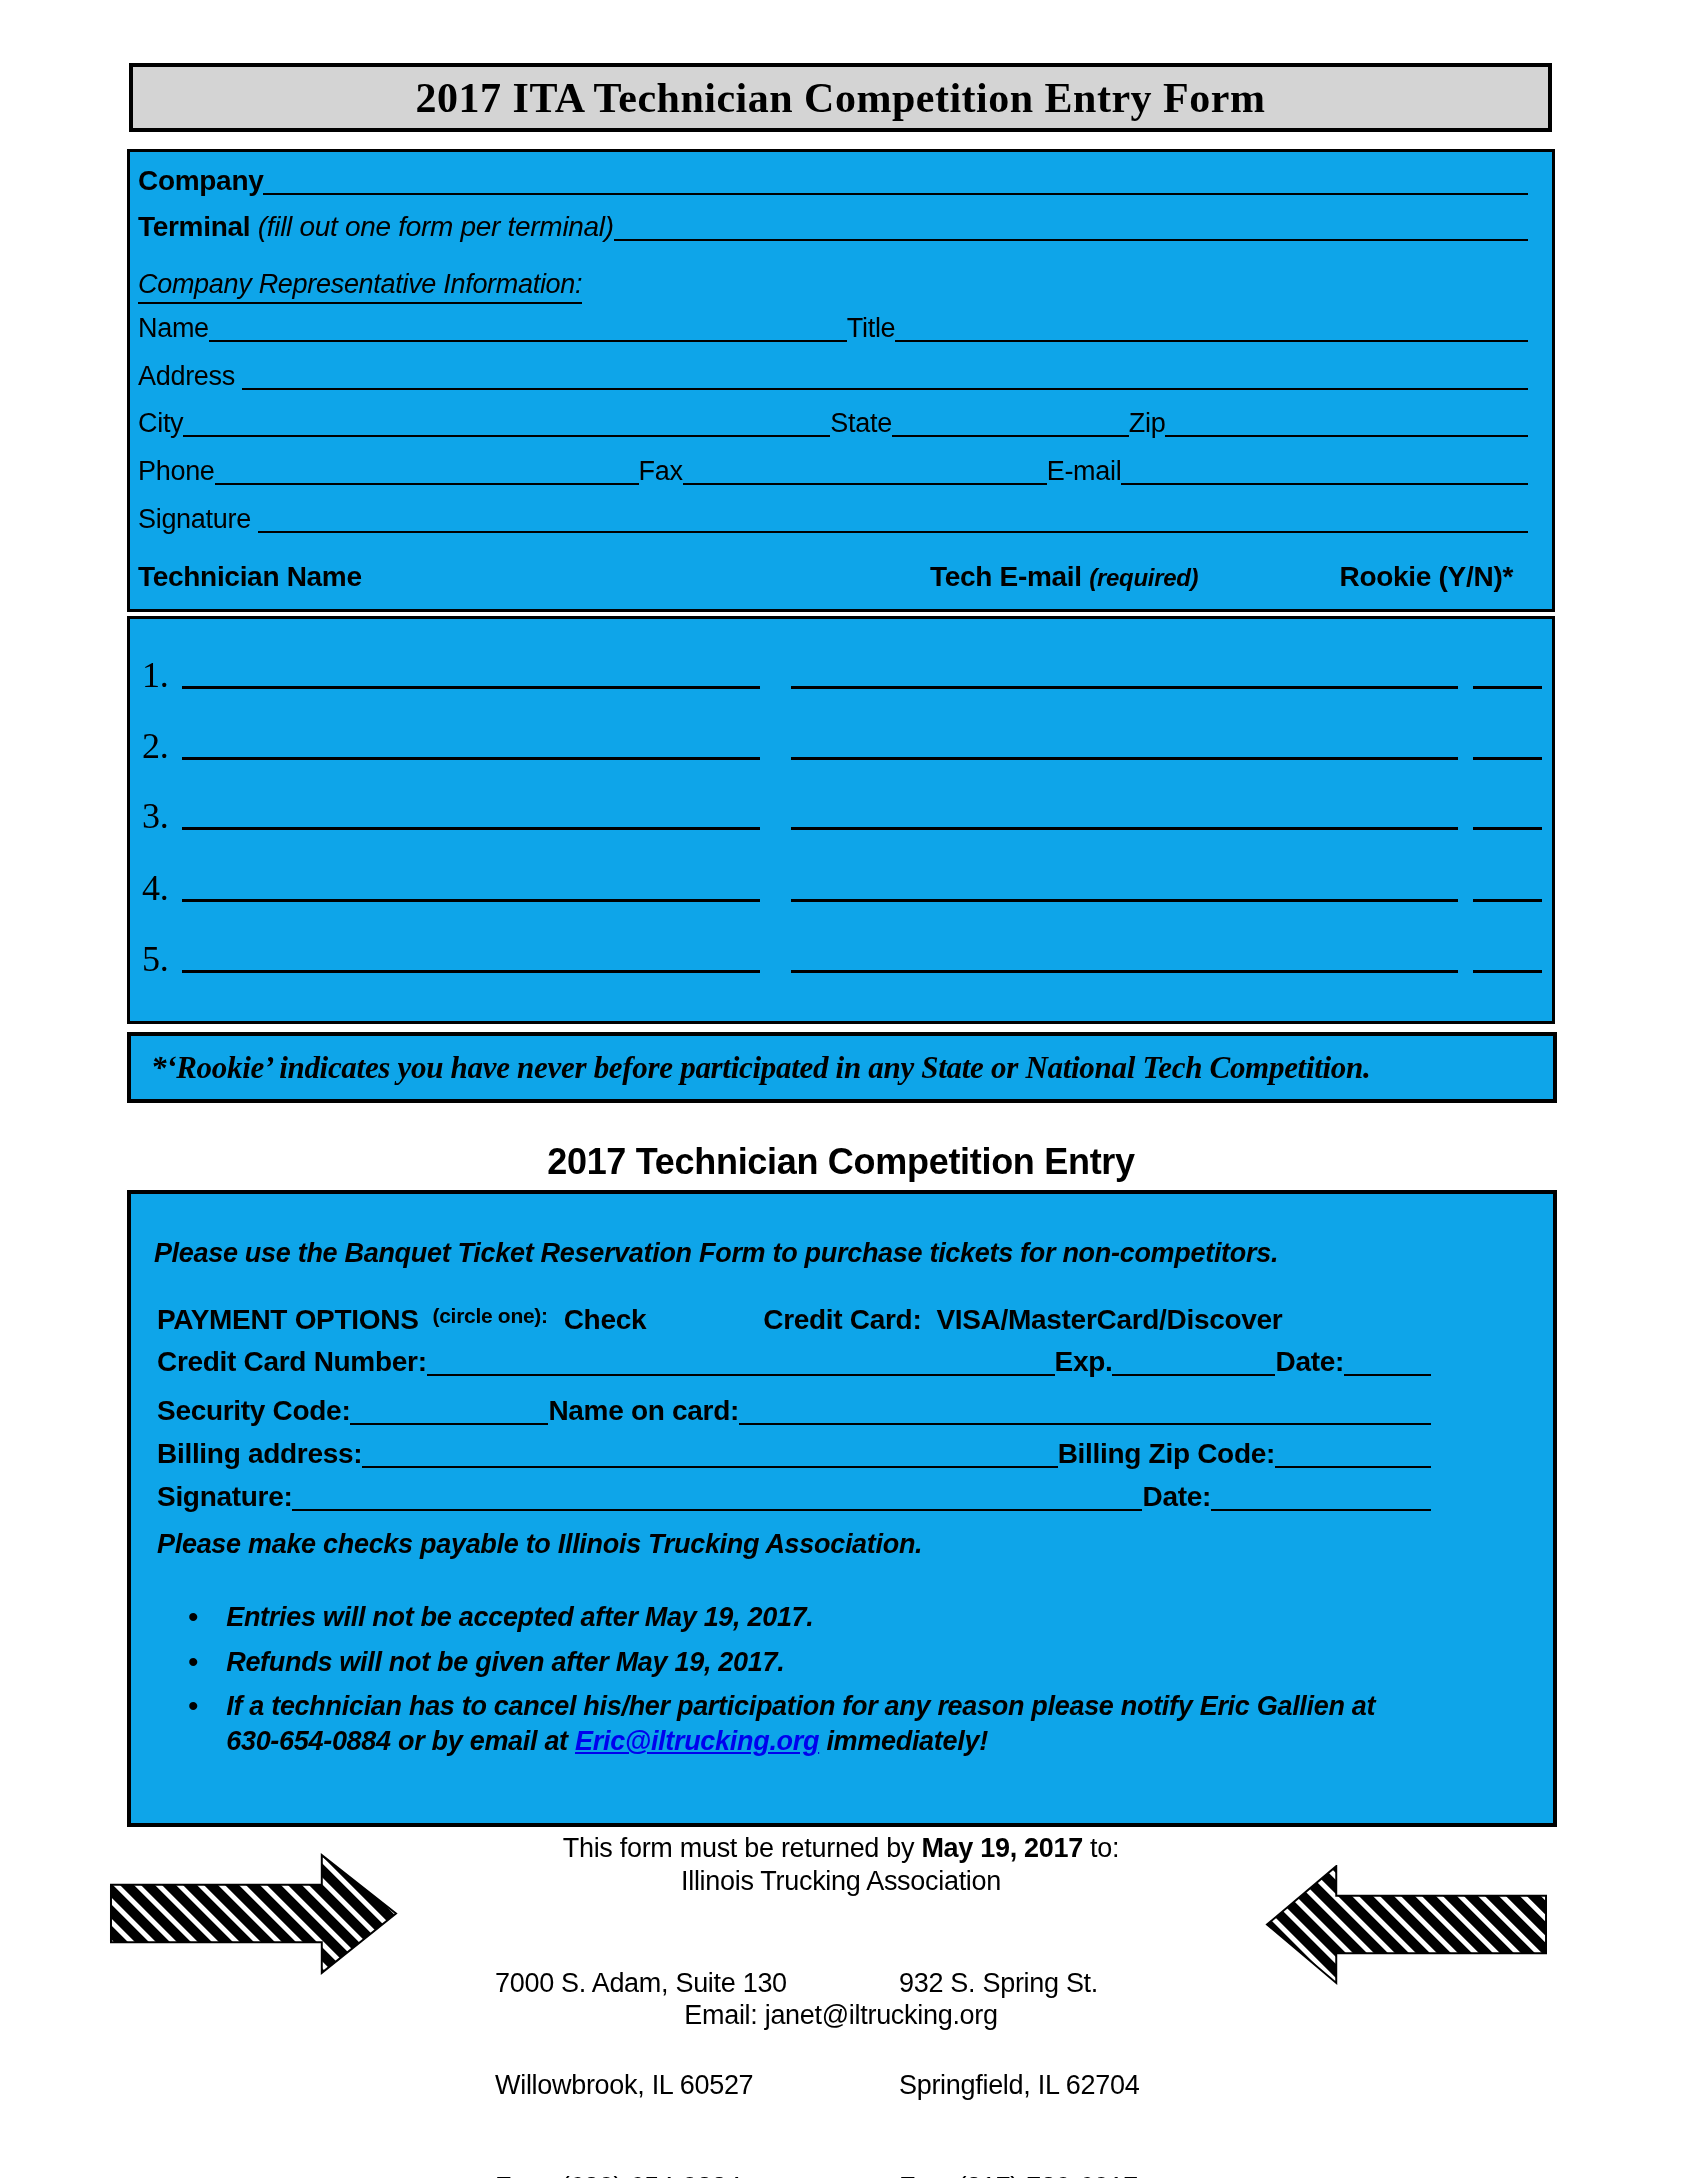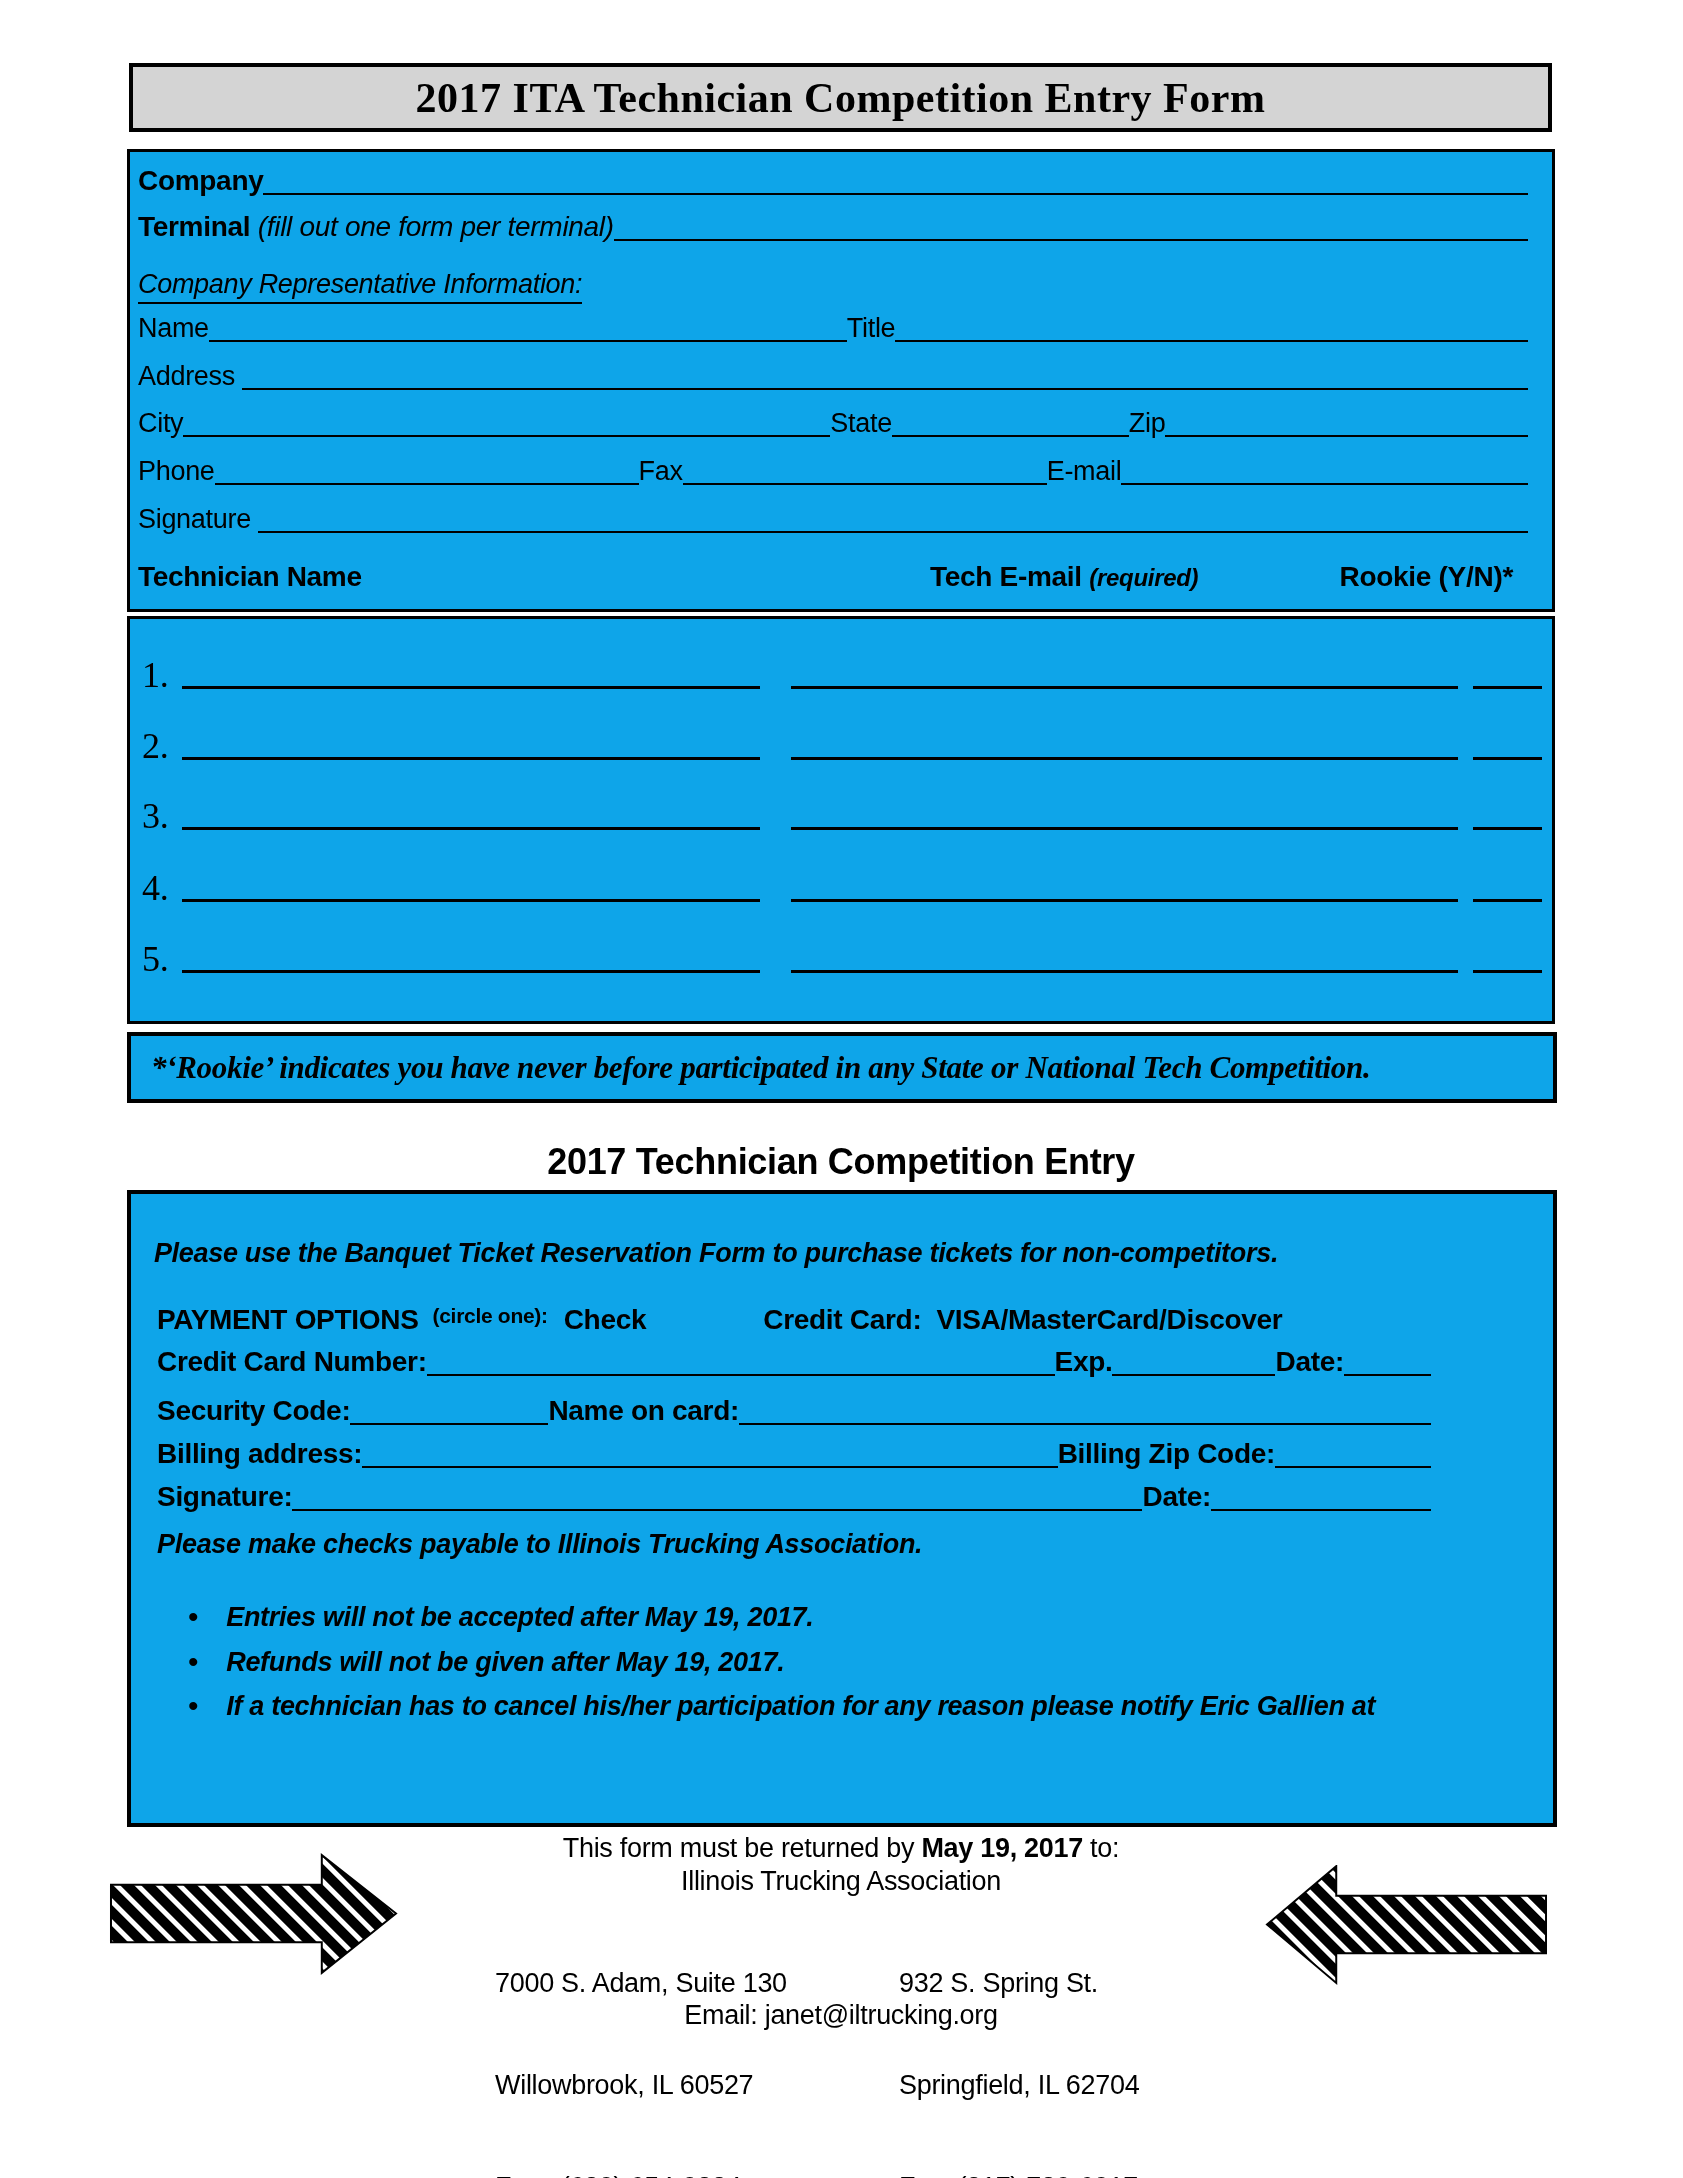--- a/index.html
+++ b/index.html
@@ -211,20 +211,21 @@
 
     <div class="bullet-row" style="top:451px;">
       <span class="bullet-dot">•</span>
       <span class="bullet-text bi">Refunds will not be given after May 19, 2017.</span>
     </div>
 
     <div class="bullet-row" style="top:495px;">
       <span class="bullet-dot">•</span>
       <span class="bullet-text bi">
         <span style="display:block;">If a technician has to cancel his/her participation for any reason please notify Eric Gallien at</span>
+        <span style="display:block;"><span>630-654-0884 or by email at  </span><span class="link">Eric@iltrucking.org</span><span>  immediately!</span></span>
       </span>
     </div>
   </div>
 
   <div class="center t27" style="top:1833px;"><span>This form must be returned by </span><span class="b">May 19, 2017</span><span> to:</span></div>
 
   <div class="center t27" style="top:1866px;">Illinois Trucking Association</div>
 
   <div class="addr" style="left:495px;top:1898px;">
     <div>7000 S. Adam, Suite 130</div>

